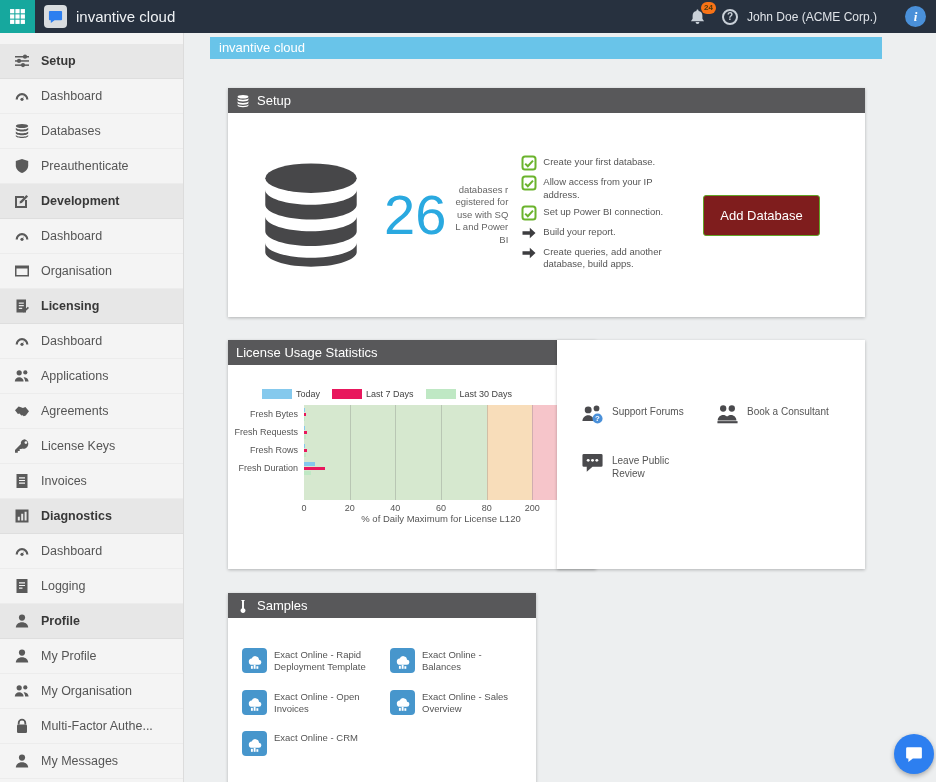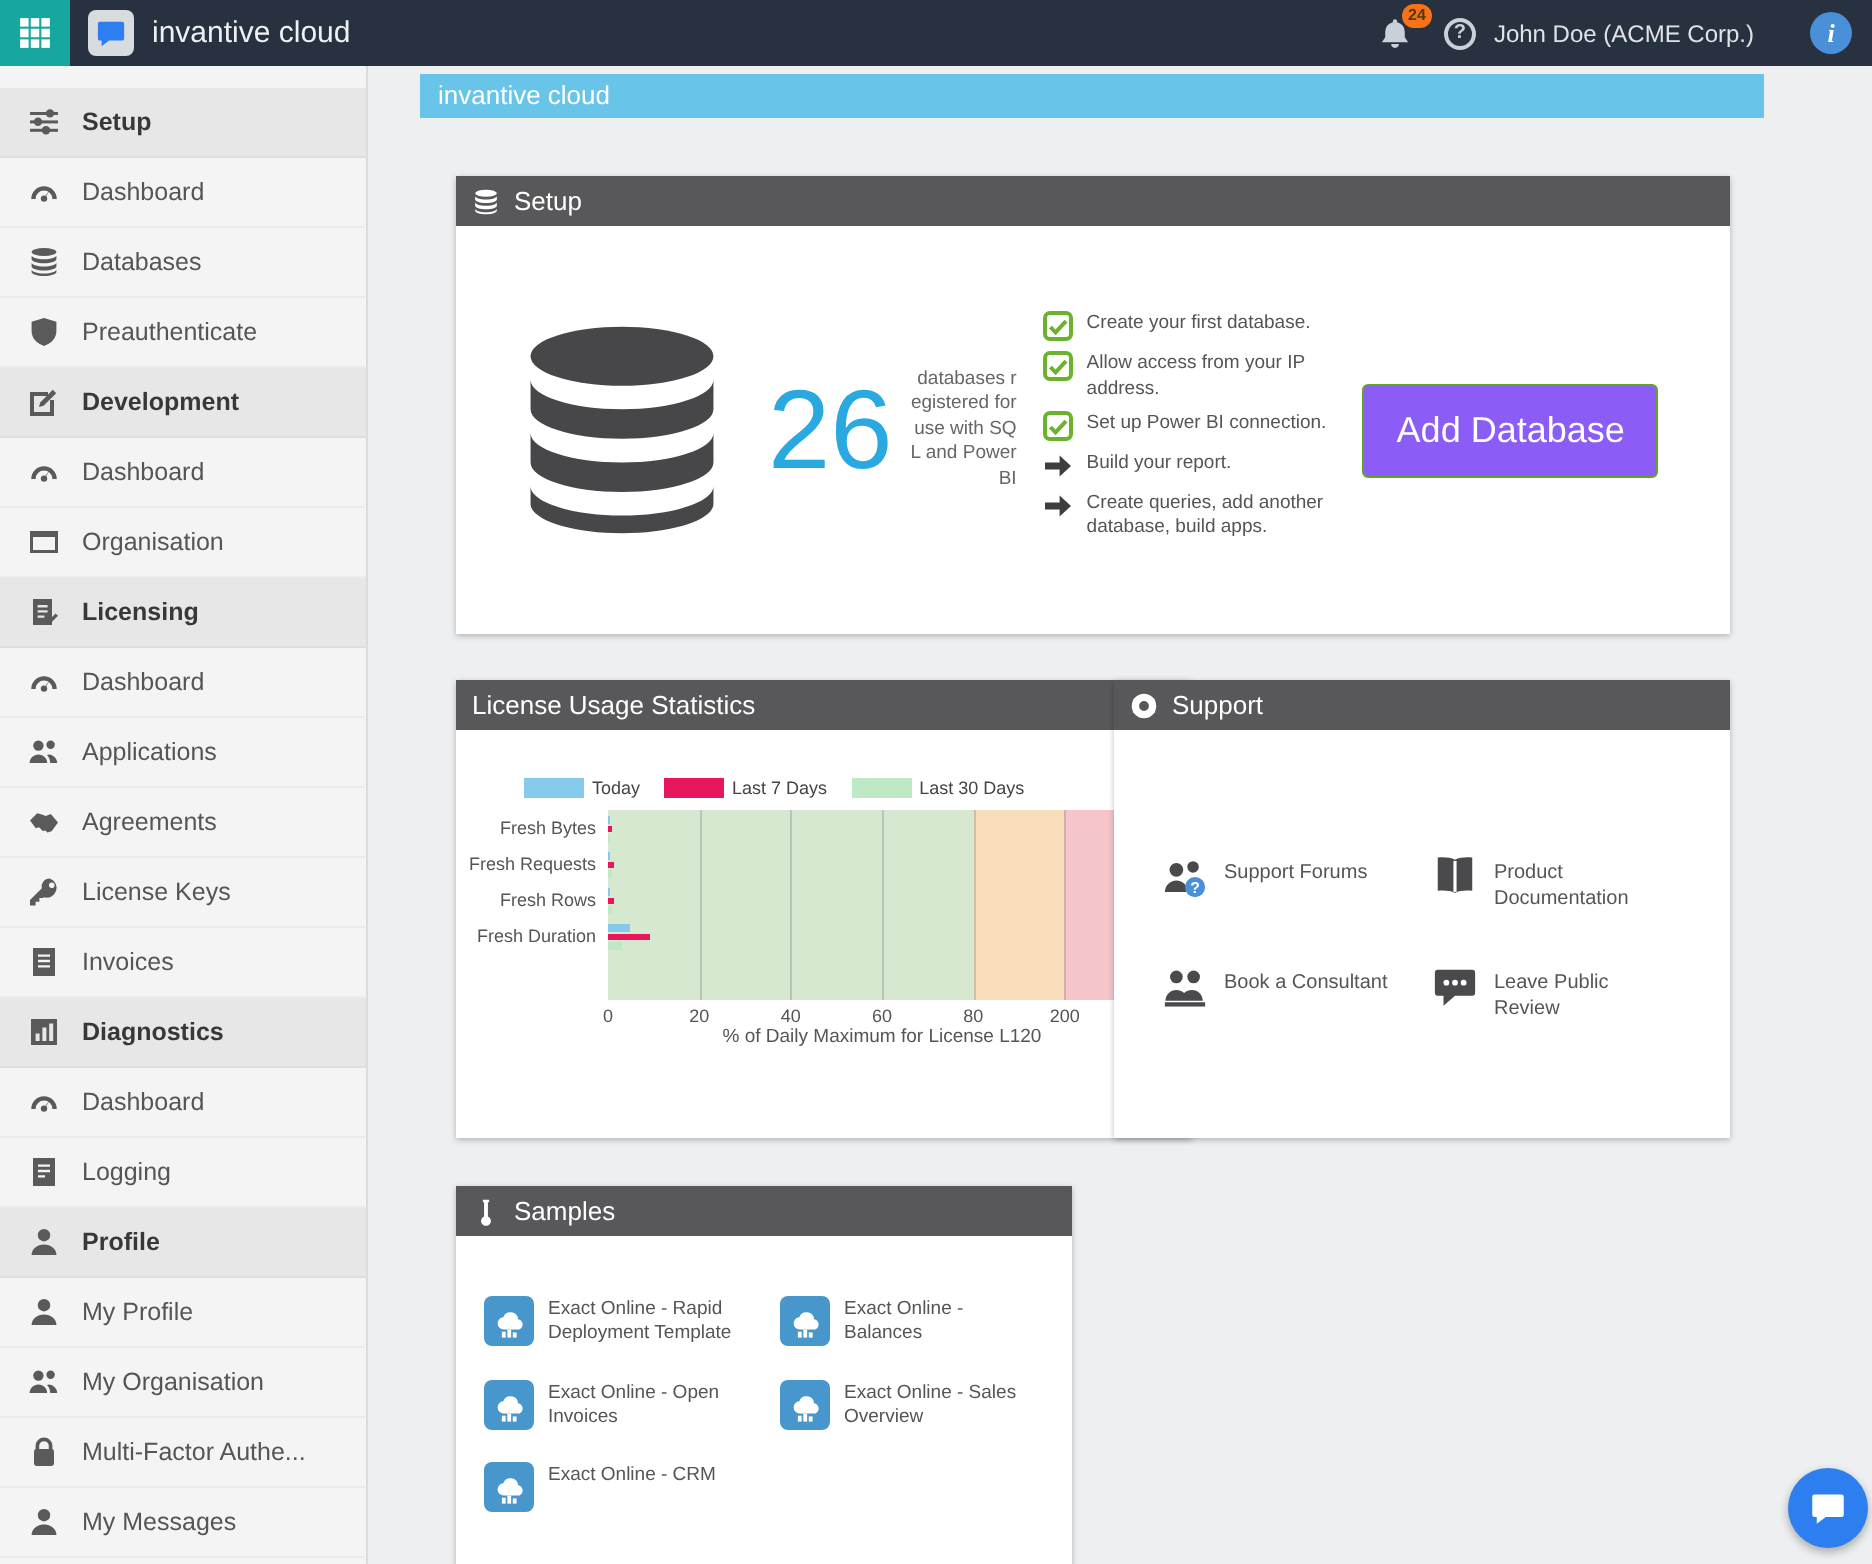--- a/index.html
+++ b/index.html
@@ -42,21 +42,21 @@
   .setup-body{ display:flex; align-items:center; height:204px; padding:0 14px 0 24px; }
   .big-db{ width:118px; height:126px; color:#474749; flex:none; }
   .db-count{ font-size:56px; color:#2aa9e0; margin-left:14px; line-height:1; }
   .db-caption{ width:53px; margin-left:9px; font-size:9.5px; color:#666; text-align:right; line-height:1.3; word-break:break-all; }
   .checklist{ margin-left:13px; width:160px; }
   .chk-item{ display:flex; gap:6px; margin-bottom:4px; align-items:flex-start; }
   .chk-item .icn{ width:16px; height:16px; flex:none; }
   .chk-item.marker-checkbox .icn{ color:#6bb32d; }
   .chk-item.marker-arrow .icn{ color:#3d3d40; }
   .chk-item .txt{ font-size:9.5px; color:#555; line-height:1.3; padding-top:1px; }
-  .add-db-btn{ background:#8b5cf6; border:1px solid #63a326; border-radius:3px; color:#fff; font-size:18px; padding:12px 16px; cursor:pointer; font-family:inherit; flex:none; }
+  .add-db-btn{ margin-left:22px; background:#7f1d1d; border:1px solid #63a326; border-radius:3px; color:#fff; font-size:13px; padding:12px 16px; cursor:pointer; font-family:inherit; flex:none; }
 
   
   .p-license{ left:44px; top:307px; width:368px; height:229px; }
   .chart{ padding:24px 18px 0 6px; }
   .legend{ display:flex; gap:12px; margin:0 0 6px 28px; align-items:center; }
   .leg-item{ display:flex; align-items:center; }
   .leg-item .sw{ width:30px; height:10px; display:inline-block; }
   .leg-item .lt{ font-size:9px; color:#444; margin-left:4px; }
   .chart-grid{ display:flex; align-items:flex-start; }
   .cat-labels{ width:70px; flex:none; }
@@ -475,51 +475,33 @@
           <span class="tick" style="left: 50%;">60</span>
           <span class="tick" style="left: 66.6667%;">80</span>
           <span class="tick" style="left: 83.3333%;">200</span>
           <span class="tick" style="left: 100%;">120</span>
         </div>
       <div class="xlabel">% of Daily Maximum for License L120</div>
     </div>
   </div>
 
   <div class="panel p-support">
-    <div class="panel-head">
-      <span class="icn">
-          <svg viewBox="0 0 16 16" aria-hidden="true">
-            <path fill-rule="evenodd" d="M8 1a7 7 0 1 1 0 14A7 7 0 0 1 8 1zm0 4.2a2.8 2.8 0 1 0 0 5.6 2.8 2.8 0 0 0 0-5.6z"></path>
-            <path d="M2.2 4l2.3 2.3M13.8 4l-2.3 2.3M2.2 12l2.3-2.3M13.8 12l-2.3-2.3" fill="none" stroke="currentColor" stroke-width="1.4"></path>
-          </svg>
-        </span>
-      <span>Support</span>
-    </div>
     <div class="support-body" id="supportlinks">
         <div class="support-link">
           <span class="icn">
             <svg viewBox="0 0 16 16" aria-hidden="true">
               <circle cx="5" cy="5.5" r="2.4"></circle>
               <path d="M1 13.2c0-2.2 1.8-4 4-4s4 1.8 4 4z"></path>
               <circle cx="10.8" cy="4.5" r="2"></circle>
               <path d="M10 8.4c2 .3 3.6 1.7 3.6 3.6h-2.2c0-1.4-.5-2.6-1.4-3.6z"></path>
               <circle cx="11.5" cy="11.5" r="3.5" fill="#4a90d9"></circle>
               <text x="11.5" y="13.5" font-size="5.5" text-anchor="middle" fill="#fff" font-weight="bold">?</text>
             </svg>
           </span>
           <span class="txt">Support Forums</span>
-        </div>
-        <div class="support-link">
-          <span class="icn">
-            <svg viewBox="0 0 16 16" aria-hidden="true">
-              <path d="M8 2C6.5 1.2 4.5 1 2 1.2v11.6c2.5-.2 4.5 0 6 .8 1.5-.8 3.5-1 6-.8V1.2C11.5 1 9.5 1.2 8 2z"></path>
-              <path d="M8 2.4v10.8" fill="none" stroke="#fff" stroke-width="1.1"></path>
-            </svg>
-          </span>
-          <span class="txt">Product Documentation</span>
         </div>
         <div class="support-link">
           <span class="icn">
             <svg viewBox="0 0 16 16" aria-hidden="true">
               <circle cx="5" cy="4.5" r="2.2"></circle>
               <circle cx="11" cy="4.5" r="2.2"></circle>
               <path d="M1.2 12.8c0-2.1 1.7-3.8 3.8-3.8 1 0 2 .4 2.7 1.1.7-.7 1.6-1.1 2.7-1.1 2.1 0 3.8 1.7 3.8 3.8z"></path>
               <rect x="1" y="13.3" width="14" height="1.5"></rect>
             </svg>
           </span>

